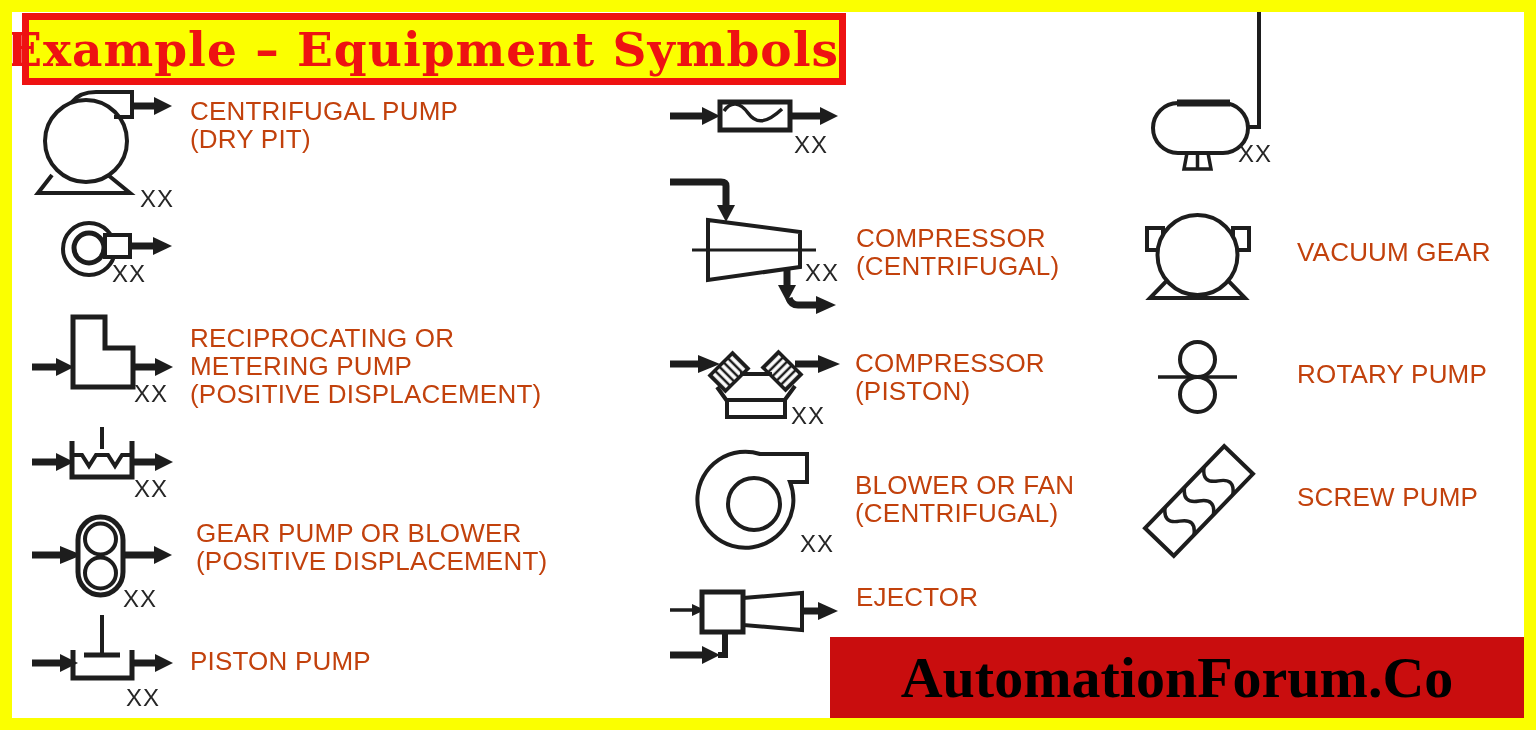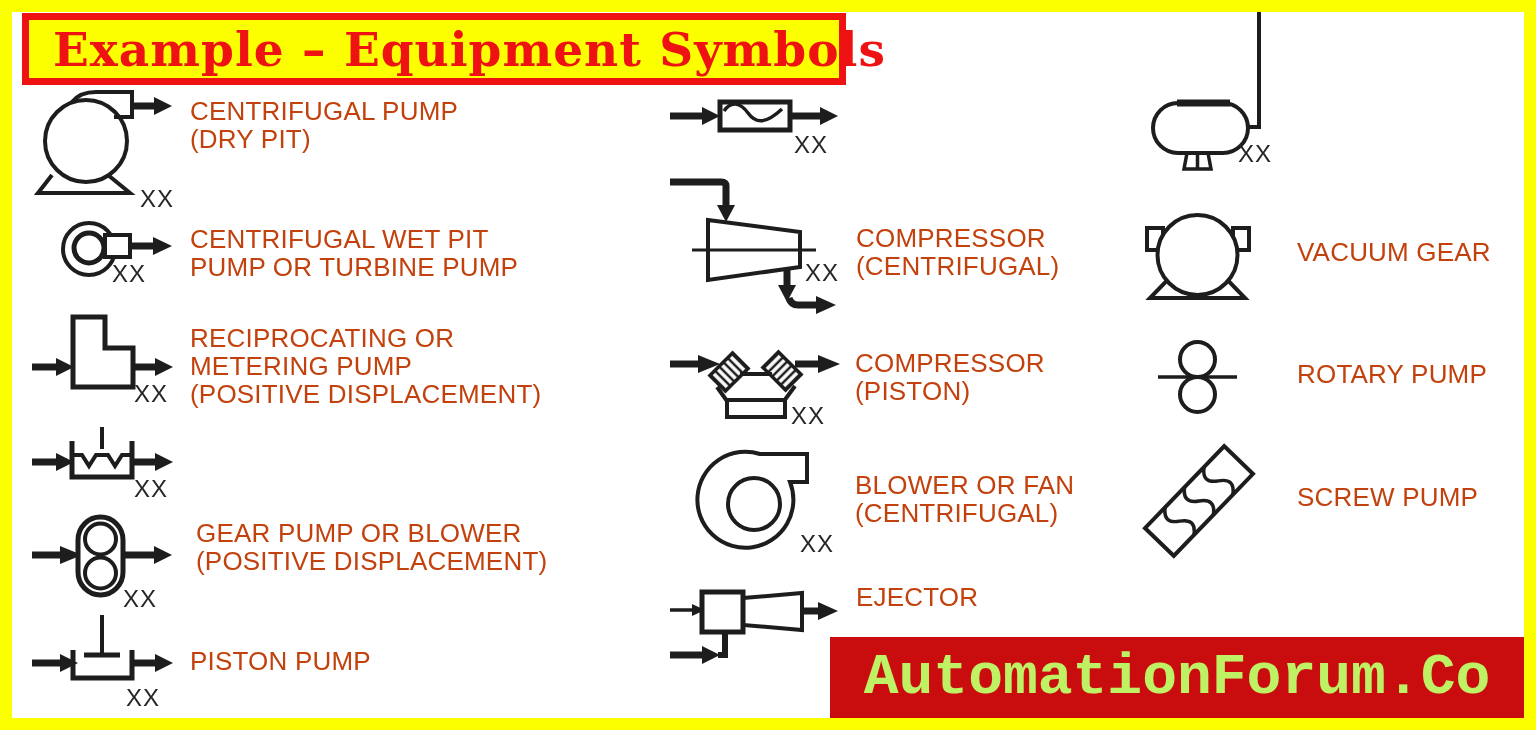--- a/index.html
+++ b/index.html
@@ -1,26 +1,26 @@
 <!DOCTYPE html>
 <html><head>
 <meta charset="utf-8">
 <style>
   html,body{margin:0;padding:0;background:#888;}
   #stage{position:relative;width:1536px;height:730px;background:#ffffff;overflow:hidden;
          font-family:"Liberation Sans",sans-serif;}
   #frame{position:absolute;inset:0;border:12px solid #FBFF00;pointer-events:none;z-index:30;}
   #title-box{position:absolute;left:22px;top:13px;width:824px;height:72px;box-sizing:border-box;
              background:#FBFF00;border:7px solid #EE1212;display:flex;align-items:center;
-             padding-left:24px;z-index:10;}
+             padding-left:24px;z-index:10;justify-content:flex-end;}
   #title-box .t{font-family:"DejaVu Serif",serif;font-weight:bold;font-size:47px;
                 color:#EE1212;letter-spacing:1px;white-space:nowrap;}
   #watermark{position:absolute;left:830px;top:637px;width:694px;height:81px;background:#C90D0E;
              display:flex;align-items:center;justify-content:center;z-index:20;}
-  #watermark .t{font-family:Liberation Mono, monospace;font-weight:bold;font-size:58px;color:#bef264;
+  #watermark .t{font-family:Liberation Serif, serif;font-weight:bold;font-size:58px;color:#000000;
                 white-space:nowrap;}
   .entry{position:absolute;}
   .entry svg{display:block;overflow:visible;}
   .label{position:absolute;font-size:26px;line-height:28px;color:#c2410c;white-space:pre-line;
          letter-spacing:0.2px;}
   .tag{position:absolute;font-size:24px;color:#262626;letter-spacing:1px;}
   svg .ln{stroke:#1d1d1d;fill:none;}
   svg .fw{stroke:#1d1d1d;fill:#ffffff;}
   svg .hd{fill:#1d1d1d;stroke:none;}
 </style>
@@ -50,22 +50,20 @@
   <div class="entry" style="left:55px;top:218px">
     <svg width="125" height="75" viewBox="0 0 125 75">
       <circle class="ln" stroke-width="4" cx="34" cy="31" r="26"></circle>
       <circle class="ln" stroke-width="5" cx="34" cy="30" r="15"></circle>
       <rect class="fw" stroke-width="4" x="50" y="17" width="25" height="22"></rect>
       <path class="ln" stroke-width="7" d="M75,28 H98"></path>
       <polygon class="hd" points="98,19 117,28 98,37"></polygon>
     </svg>
   </div>
   <span class="tag" style="left:112px;top:260px">XX</span>
-  <div class="label" style="left:190px;top:225px">CENTRIFUGAL WET PIT
-PUMP OR TURBINE PUMP</div>
 
   <div class="entry" style="left:30px;top:310px">
     <svg width="145" height="100" viewBox="0 0 145 100">
       <path class="ln" stroke-width="7" d="M2,57 H26"></path>
       <polygon class="hd" points="26,48 44,57 26,66"></polygon>
       <path class="fw" stroke-width="5" d="M43,7 H75 V38 H103 V77 H43 Z"></path>
       <path class="ln" stroke-width="7" d="M103,57 H125"></path>
       <polygon class="hd" points="125,48 143,57 125,66"></polygon>
     </svg>
   </div>

